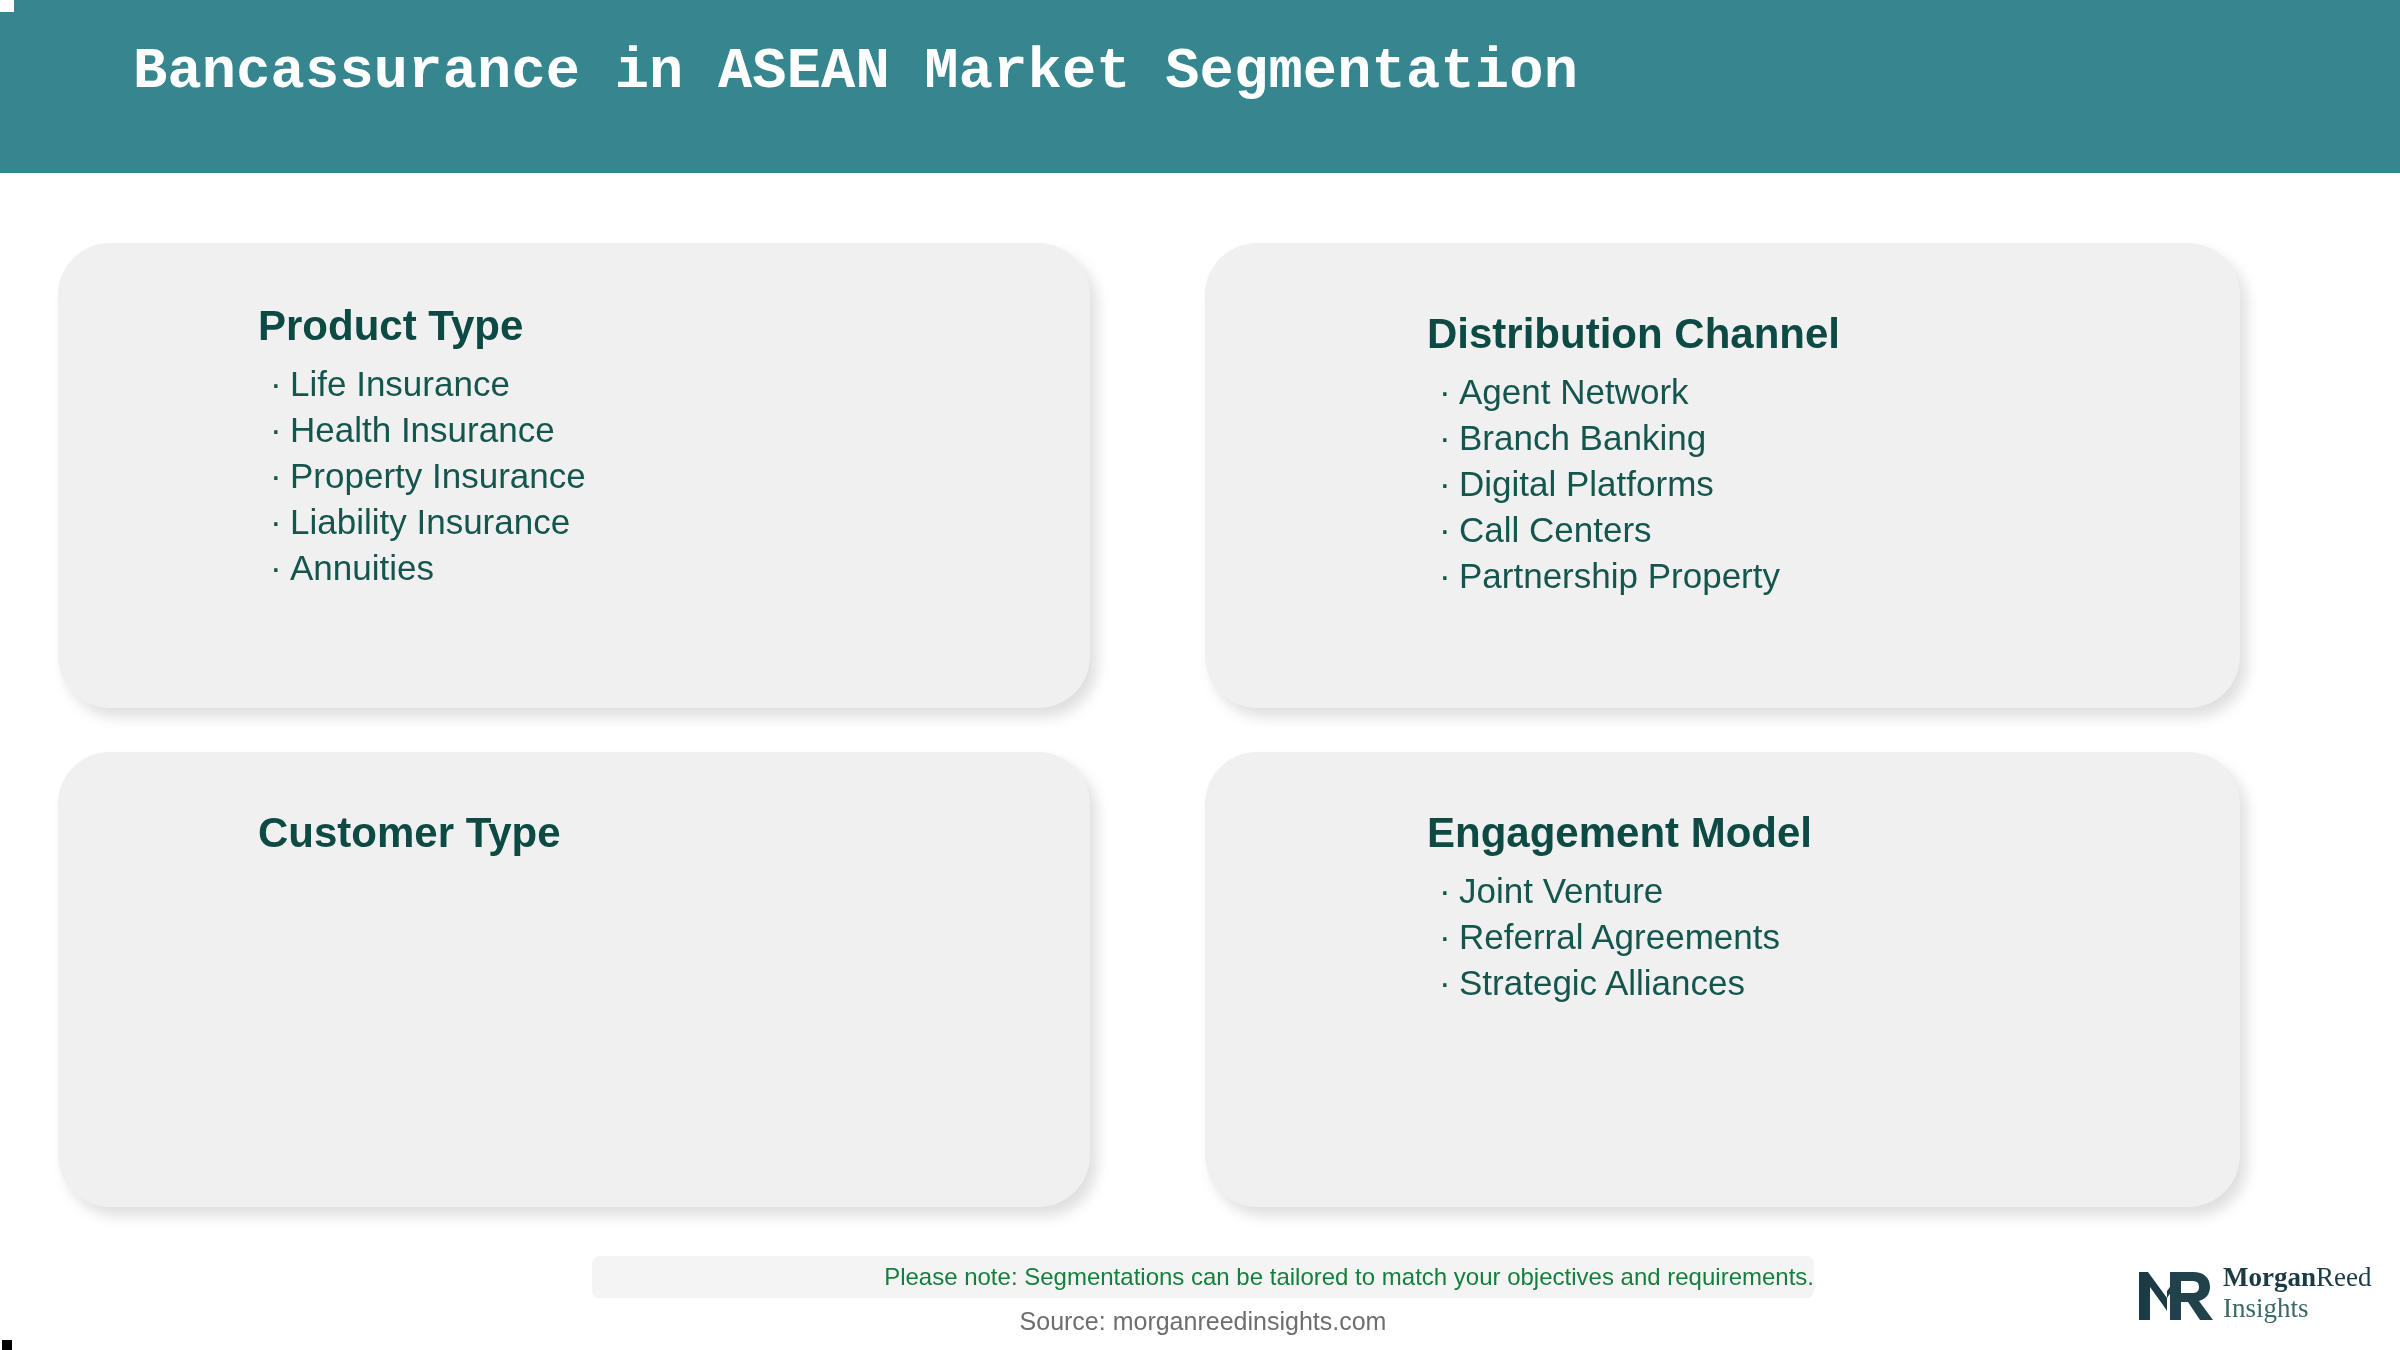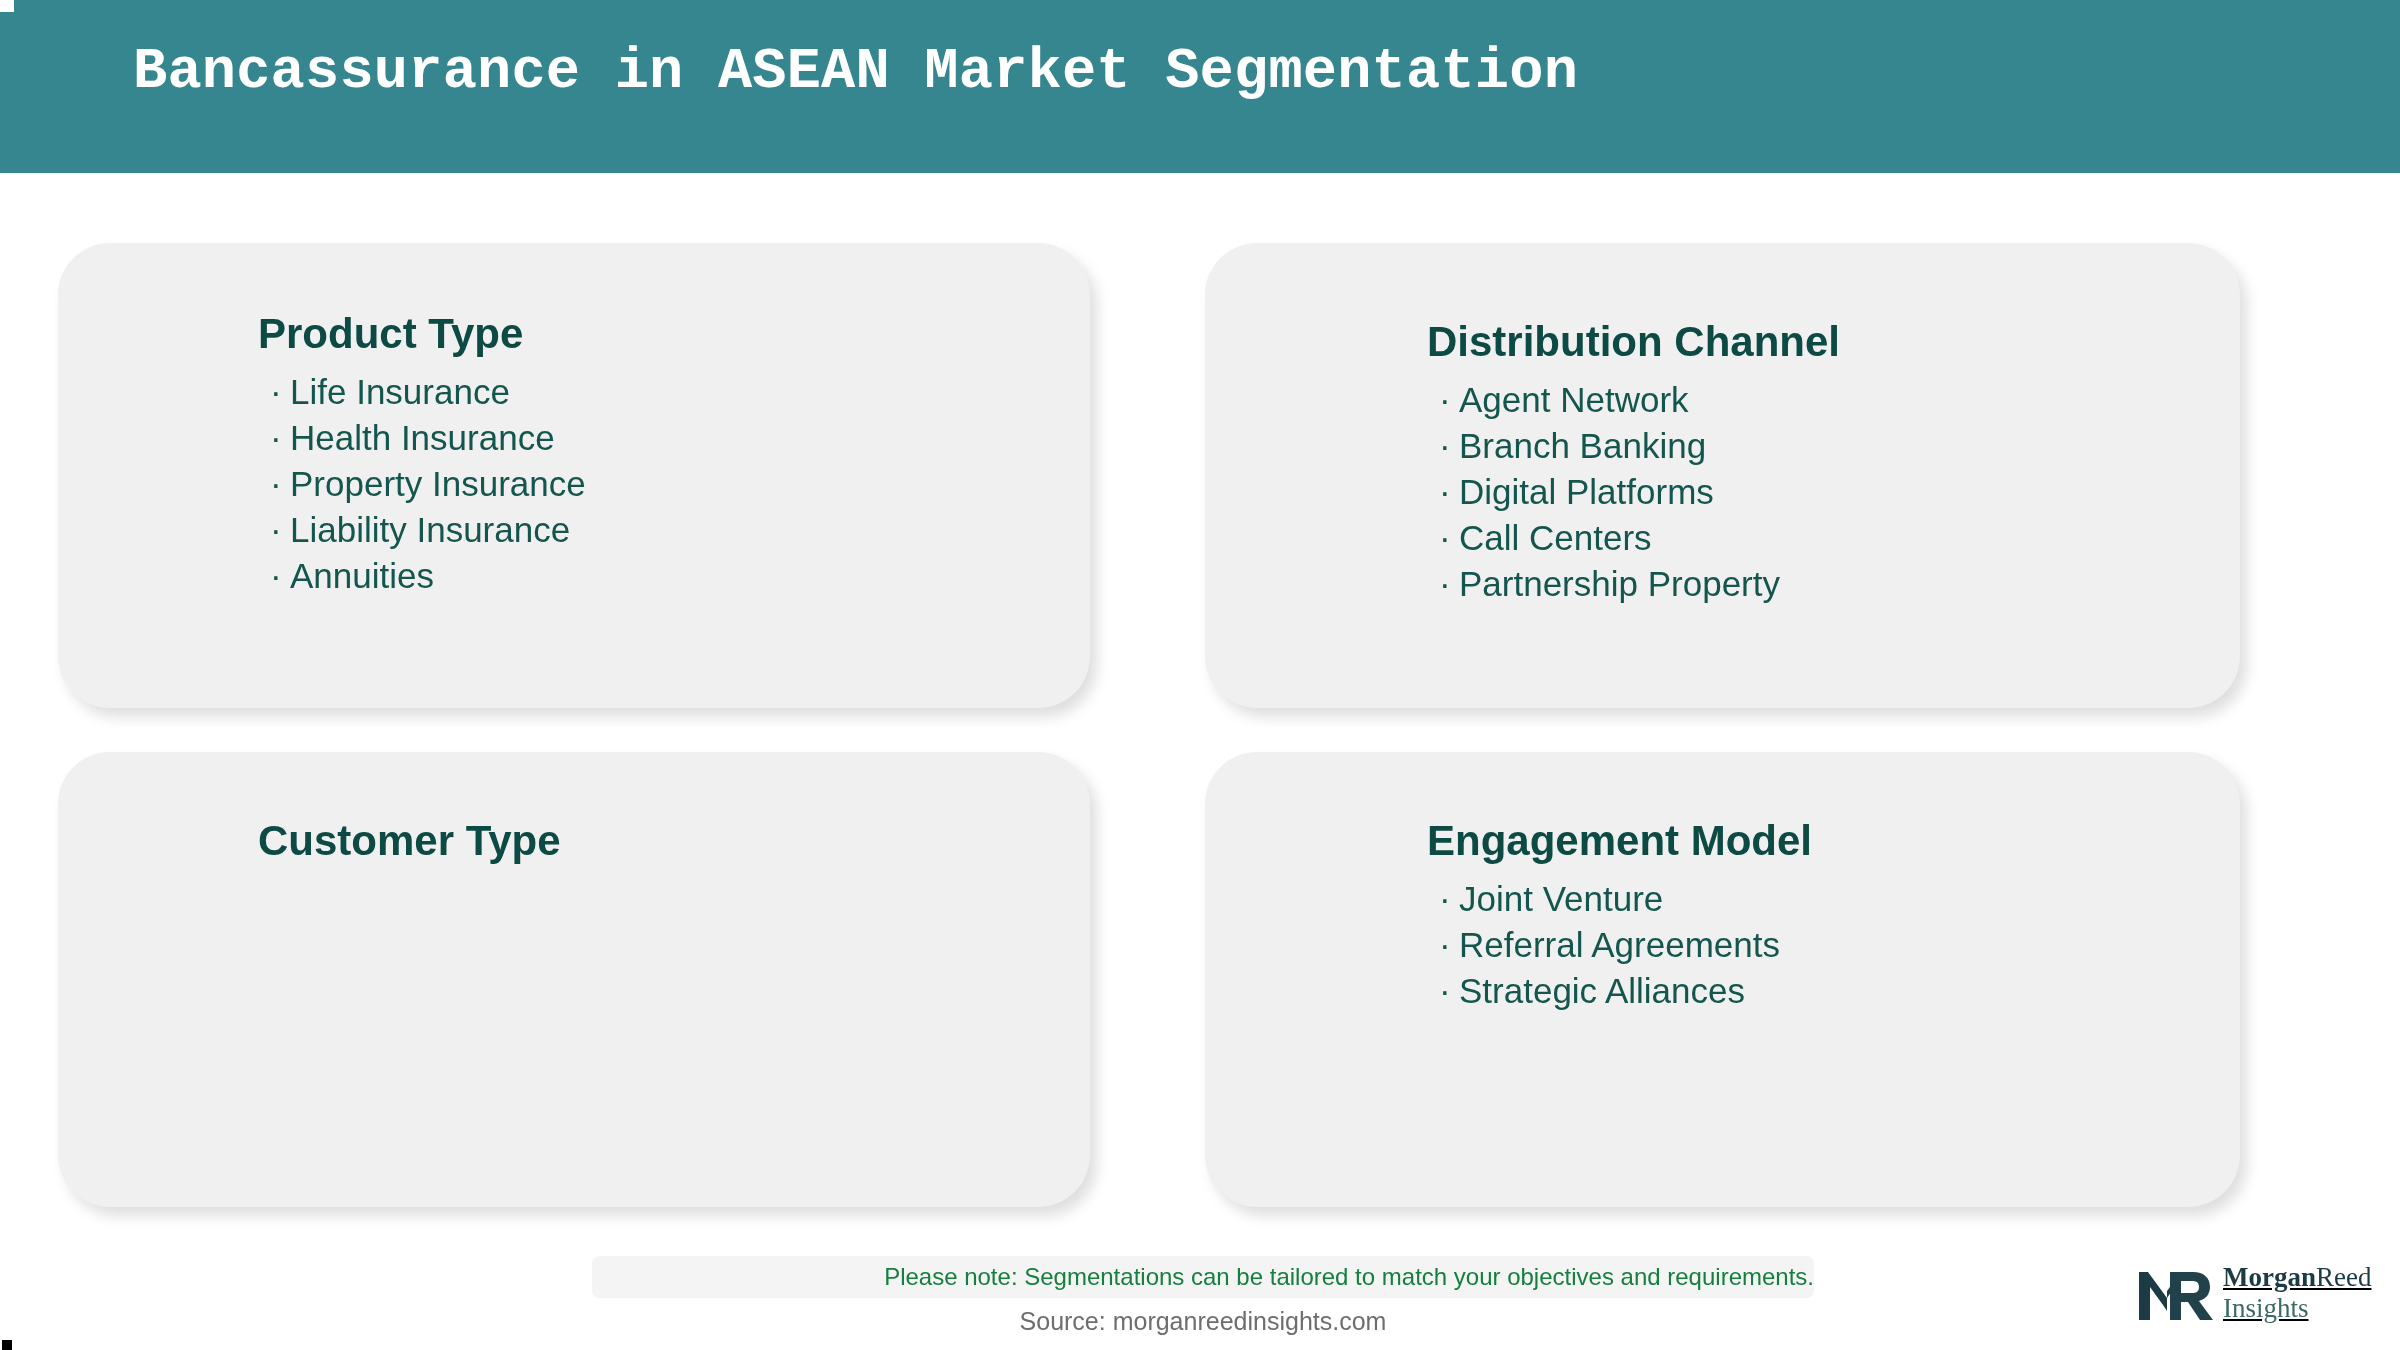--- a/index.html
+++ b/index.html
@@ -67,21 +67,21 @@
   .card-tl .card-inner { left: 200px; top: 58px; }
   .card-tr .card-inner { left: 222px; top: 66px; }
   .card-bl .card-inner { left: 200px; top: 56px; }
   .card-br .card-inner { left: 222px; top: 56px; }
 
   .card-title {
     font-size: 42px;
     font-weight: bold;
     color: #0c4a43;
     line-height: 1.0;
-    margin: 12px 0 14px 0;
+    margin: 4px 0 14px 0;
     white-space: nowrap;
   }
   .card-list {
     list-style: none;
     margin: 12px;
     padding: 0;
   }
   .card-list li {
     font-size: 35px;
     color: #14564e;
@@ -139,21 +139,20 @@
     position: absolute;
     left: 0;
     top: 2px;
     width: 78px;
     height: 58px;
   }
   .logo-text {
     position: absolute;
     left: 86px;
     top: 0px;
-    text-decoration: underline;
   }
   .logo-line1 {
     font-size: 27px;
     line-height: 31px;
     color: #1d3b44;
     white-space: nowrap;
   }
   .logo-line1 .bold { font-weight: bold; font-family: "Liberation Serif", serif; }
   .logo-line1 .reg  { font-family: "Liberation Serif", serif; }
   .logo-line2 {

